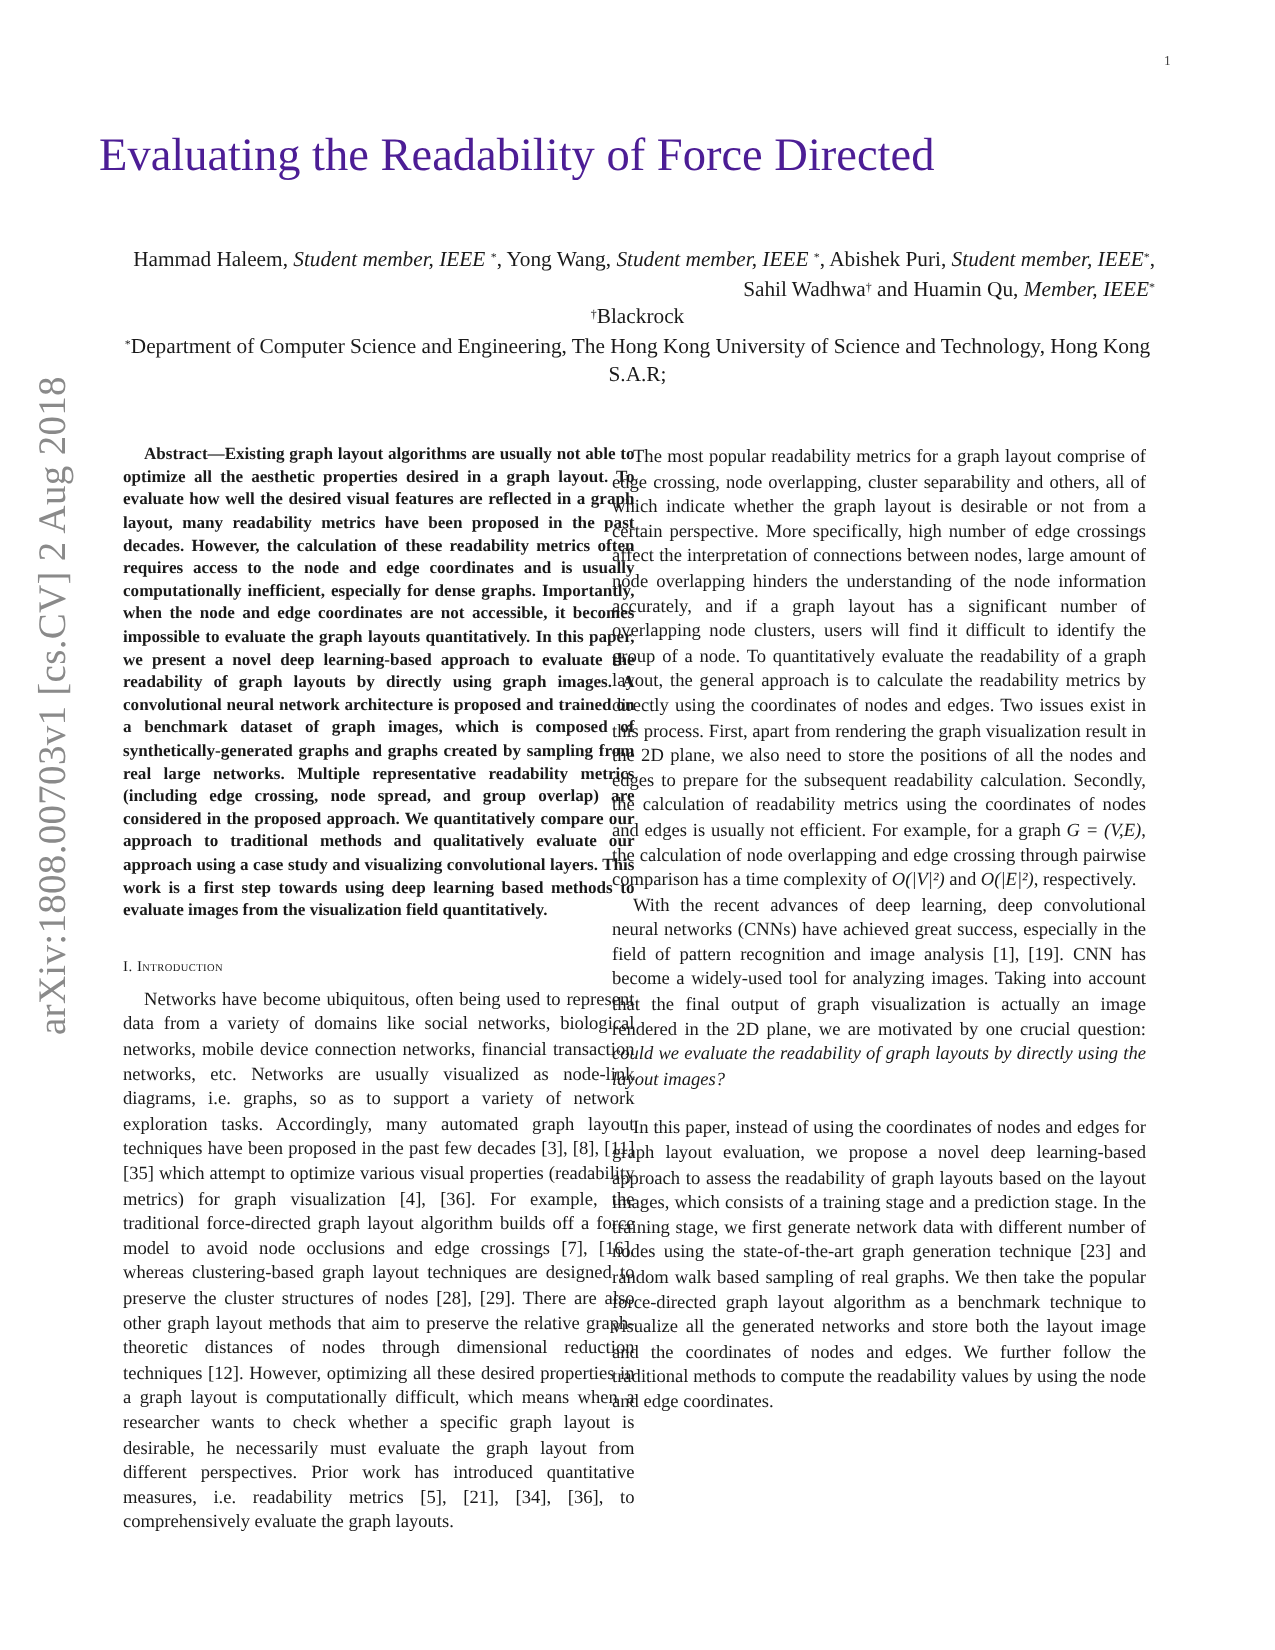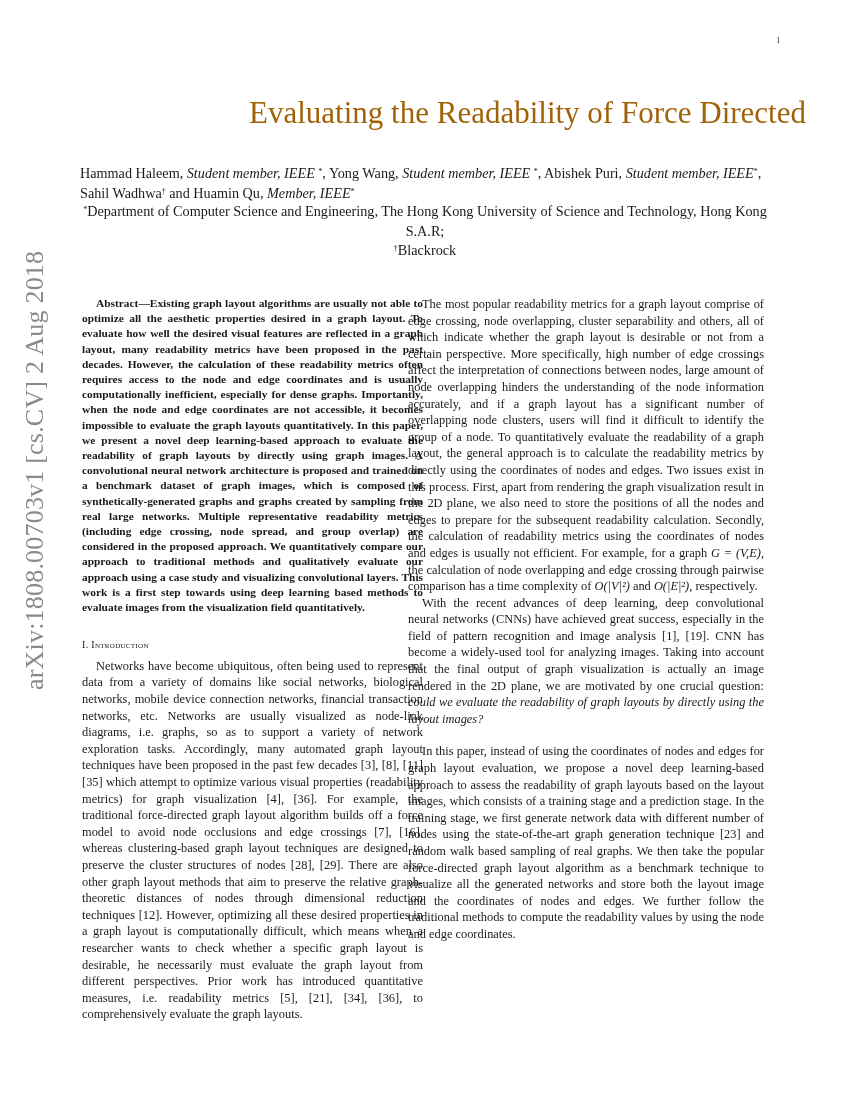--- a/index.html
+++ b/index.html
@@ -9,25 +9,25 @@
   }
   .page-number {
     position: absolute; top: 35px; left: 776px; font-size: 9px; color: #444;
   }
   .arxiv-stamp {
     position: absolute; left: 20px; top: 690px;
     transform-origin: left top; transform: rotate(-90deg);
     font-size: 26px; color: #8a8a8a; white-space: nowrap; letter-spacing: 0.2px;
   }
   .title {
-    position: absolute; top: 78px; left: 60px; width: 730px; text-align: right;
-    font-size: 31px; line-height: 38px; font-weight: normal; margin: 16px; color: #a16207;
+    position: absolute; top: 78px; left: 60px; width: 730px; text-align: left;
+    font-size: 31px; line-height: 38px; font-weight: normal; margin: 6px; color: #4c1d95;
   }
   .authors {
-    position: absolute; top: 164px; left: 80px; width: 690px; text-align: left;
+    position: absolute; top: 164px; left: 80px; width: 690px; text-align: right;
     font-size: 14.2px; line-height: 19.5px;
   }
   .authors i { font-style: italic; }
   .affil {
     position: absolute; top: 202px; left: 70px; width: 710px; text-align: center;
     font-size: 14.2px; line-height: 19.5px;
   }
   sup { font-size: 8px; vertical-align: top; position: relative; top: -2px; }
   .col {
     position: absolute; font-size: 12.4px; line-height: 16.6px; text-align: justify;
@@ -60,22 +60,22 @@
   <div class="authors">
     <span>Hammad Haleem</span>, <i>Student member, IEEE</i> <sup>*</sup>,
     <span>Yong Wang</span>, <i>Student member, IEEE</i> <sup>*</sup>,
     <span>Abishek Puri</span>, <i>Student member, IEEE</i><sup>*</sup>,
     <span>Sahil Wadhwa</span><sup>†</sup>
     <span>and</span>
     <span>Huamin Qu</span>, <i>Member, IEEE</i><sup>*</sup>
   </div>
 
   <div class="affil">
+    <div><sup>†</sup><span>Blackrock</span></div>
     <div><sup>*</sup><span>Department of Computer Science and Engineering, The Hong Kong University of Science and Technology, Hong Kong S.A.R;</span></div>
-    <div><sup>†</sup><span>Blackrock</span></div>
   </div>
 
   <div class="col col-left">
     <p class="abstract">
       <span class="abs-label">Abstract</span><span>—</span><span>Existing graph layout algorithms are usually not able to optimize all the aesthetic properties desired in a graph layout. To evaluate how well the desired visual features are reflected in a graph layout, many readability metrics have been proposed in the past decades. However, the calculation of these readability metrics often requires access to the node and edge coordinates and is usually computationally inefficient, especially for dense graphs. Importantly, when the node and edge coordinates are not accessible, it becomes impossible to evaluate the graph layouts quantitatively. In this paper, we present a novel deep learning-based approach to evaluate the readability of graph layouts by directly using graph images. A convolutional neural network architecture is proposed and trained on a benchmark dataset of graph images, which is composed of synthetically-generated graphs and graphs created by sampling from real large networks. Multiple representative readability metrics (including edge crossing, node spread, and group overlap) are considered in the proposed approach. We quantitatively compare our approach to traditional methods and qualitatively evaluate our approach using a case study and visualizing convolutional layers. This work is a first step towards using deep learning based methods to evaluate images from the visualization field quantitatively.</span>
     </p>
 
     <div class="section-heading">
       <span>I.</span>
       <span class="sc">Introduction</span>

